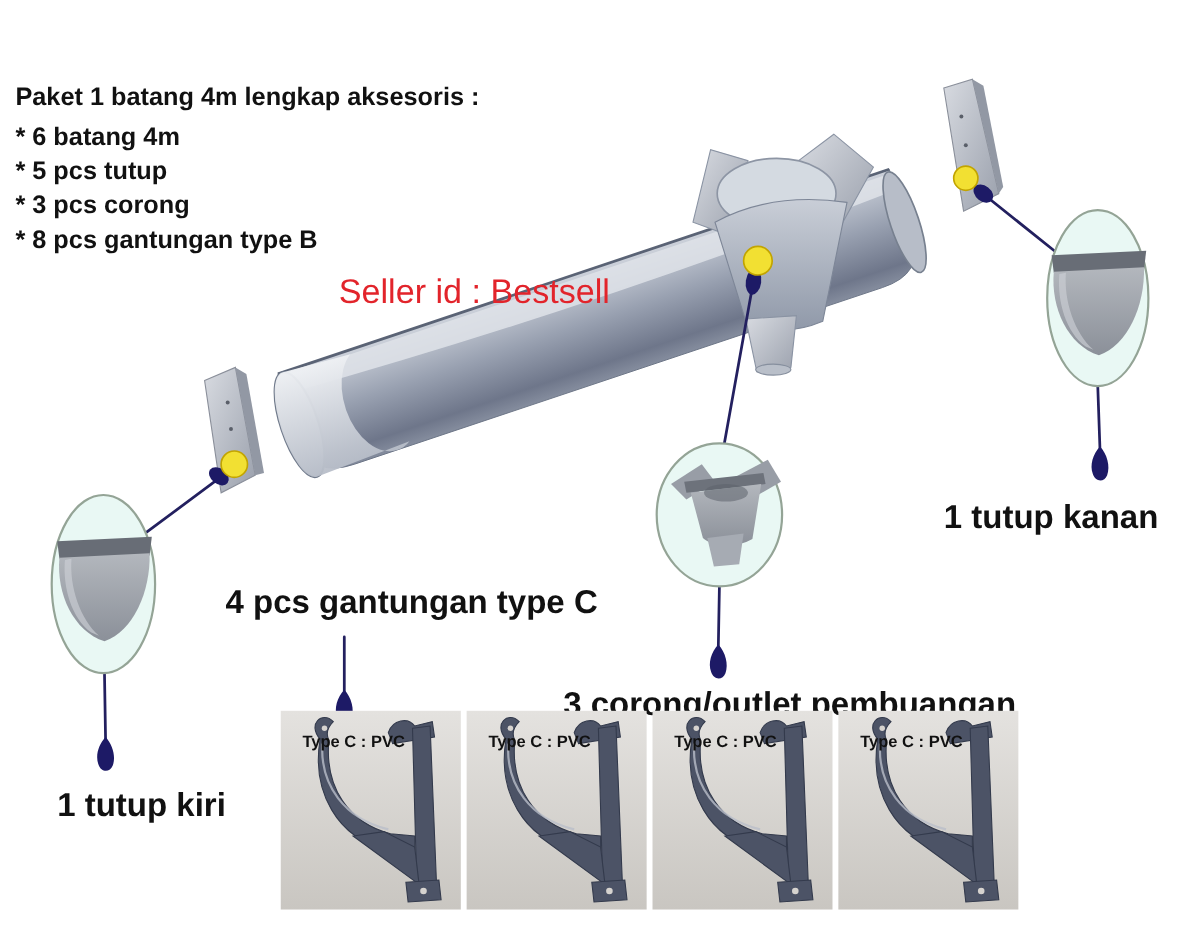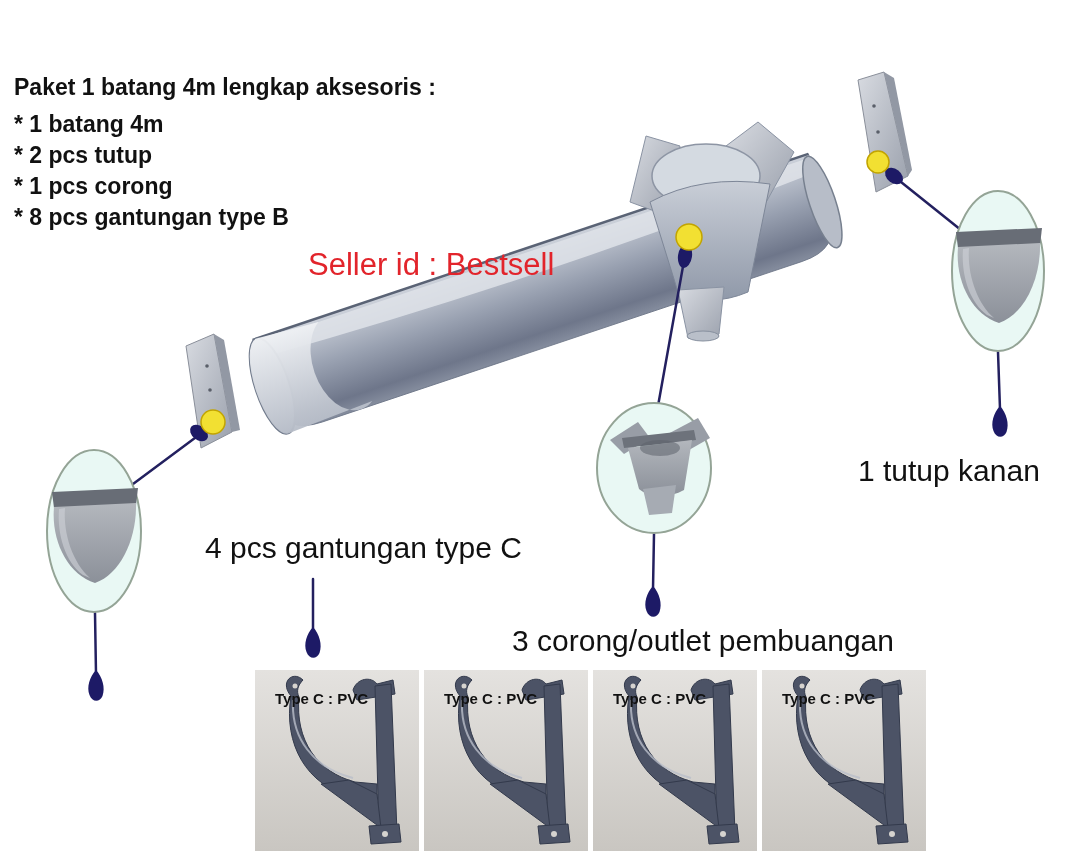--- a/index.html
+++ b/index.html
@@ -2,26 +2,26 @@
 <html><head>
 <meta charset="utf-8">
 <style>
   html,body{margin:0;padding:0;background:#fff;}
   .canvas{position:relative;width:1087px;height:855px;background:#ffffff;overflow:hidden;
           font-family:"Liberation Sans","DejaVu Sans",sans-serif;color:#111;margin-top:34px;}
   .scene{position:absolute;left:0;top:0;}
   .intro{position:absolute;left:14px;top:38px;font-weight:700;font-size:23px;line-height:31px;color:#111;}
   .intro .title{margin-bottom:6px;}
   .watermark{position:absolute;left:308px;top:213px;font-weight:400;font-size:31px;color:#e2242b;white-space:nowrap;}
-  .lbl{position:absolute;font-weight:400;font-size:30px;color:#111;white-space:nowrap;}
+  .lbl{position:absolute;font-weight:700;font-size:30px;color:#111;white-space:nowrap;}
   .lbl-kanan{left:858px;top:420px;}
   .lbl-gantungan{left:205px;top:497px;}
   .lbl-corong{left:512px;top:590px;}
   .lbl-kiri{left:52px;top:682px;}
-  .photo{position:absolute;top:636px;width:141px;height:181px;}
+  .photo{position:absolute;top:612px;width:141px;height:181px;}
   .photo svg{display:block;}
   .photo .tag{position:absolute;left:20px;top:20px;font-size:15px;font-weight:700;color:#111;white-space:nowrap;}
   .p1{left:255px;} .p2{left:424px;} .p3{left:593px;} .p4{left:762px;}
 </style>
 </head>
 <body>
 
 <div class="canvas">
 
   <svg class="scene" width="1087" height="855" viewBox="0 0 1087 855">
@@ -139,31 +139,32 @@
       <use href="#capPhoto" transform="translate(94,492)"></use>
       <ellipse cx="998" cy="237" rx="46" ry="80" fill="#e9f8f4" stroke="#94a496" stroke-width="2"></ellipse>
       <use href="#capPhoto" transform="translate(998,232)"></use>
       <ellipse cx="654" cy="434" rx="57" ry="65" fill="#e9f8f4" stroke="#94a496" stroke-width="2"></ellipse>
       <use href="#funnelPhoto" transform="translate(656,430)"></use>
     </g>
   </svg>
 
   <div class="intro">
     <div class="title">Paket 1 batang 4m lengkap aksesoris :</div>
-    <div>* 1 batang 4m</div>
-    <div>* 2 pcs tutup</div>
-    <div>* 1 pcs corong</div>
+    <div>* 6 batang 4m</div>
+    <div>* 5 pcs tutup</div>
+    <div>* 3 pcs corong</div>
     <div>* 8 pcs gantungan type B</div>
   </div>
 
   <div class="watermark">Seller id : Bestsell</div>
 
   <div class="lbl lbl-kanan">1 tutup kanan</div>
   <div class="lbl lbl-gantungan">4 pcs gantungan type C</div>
   <div class="lbl lbl-corong">3 corong/outlet pembuangan</div>
+  <div class="lbl lbl-kiri">1 tutup kiri</div>
 
   <div class="photo p1">
     <svg width="164" height="181" viewBox="0 0 164 181">
       <rect width="164" height="181" fill="url(#gradPhotoBg)"></rect>
       <g fill="#4c5366" stroke="#333a4c" stroke-width="1">
         <path d="M 36,26 C 24,12 38,0 48,10 C 43,15 41,21 44,27 C 40,70 62,102 100,112 L 122,114 L 122,128 L 96,126 C 52,116 28,74 36,26 Z"></path>
         <path d="M 98,20 C 102,8 116,6 122,14 L 138,10 L 140,24 L 102,30 Z"></path>
         <polygon points="120,16 136,14 142,162 124,164"></polygon>
         <polygon points="122,124 126,158 66,114 94,110"></polygon>
         <polygon points="114,156 144,154 146,172 116,174"></polygon>

